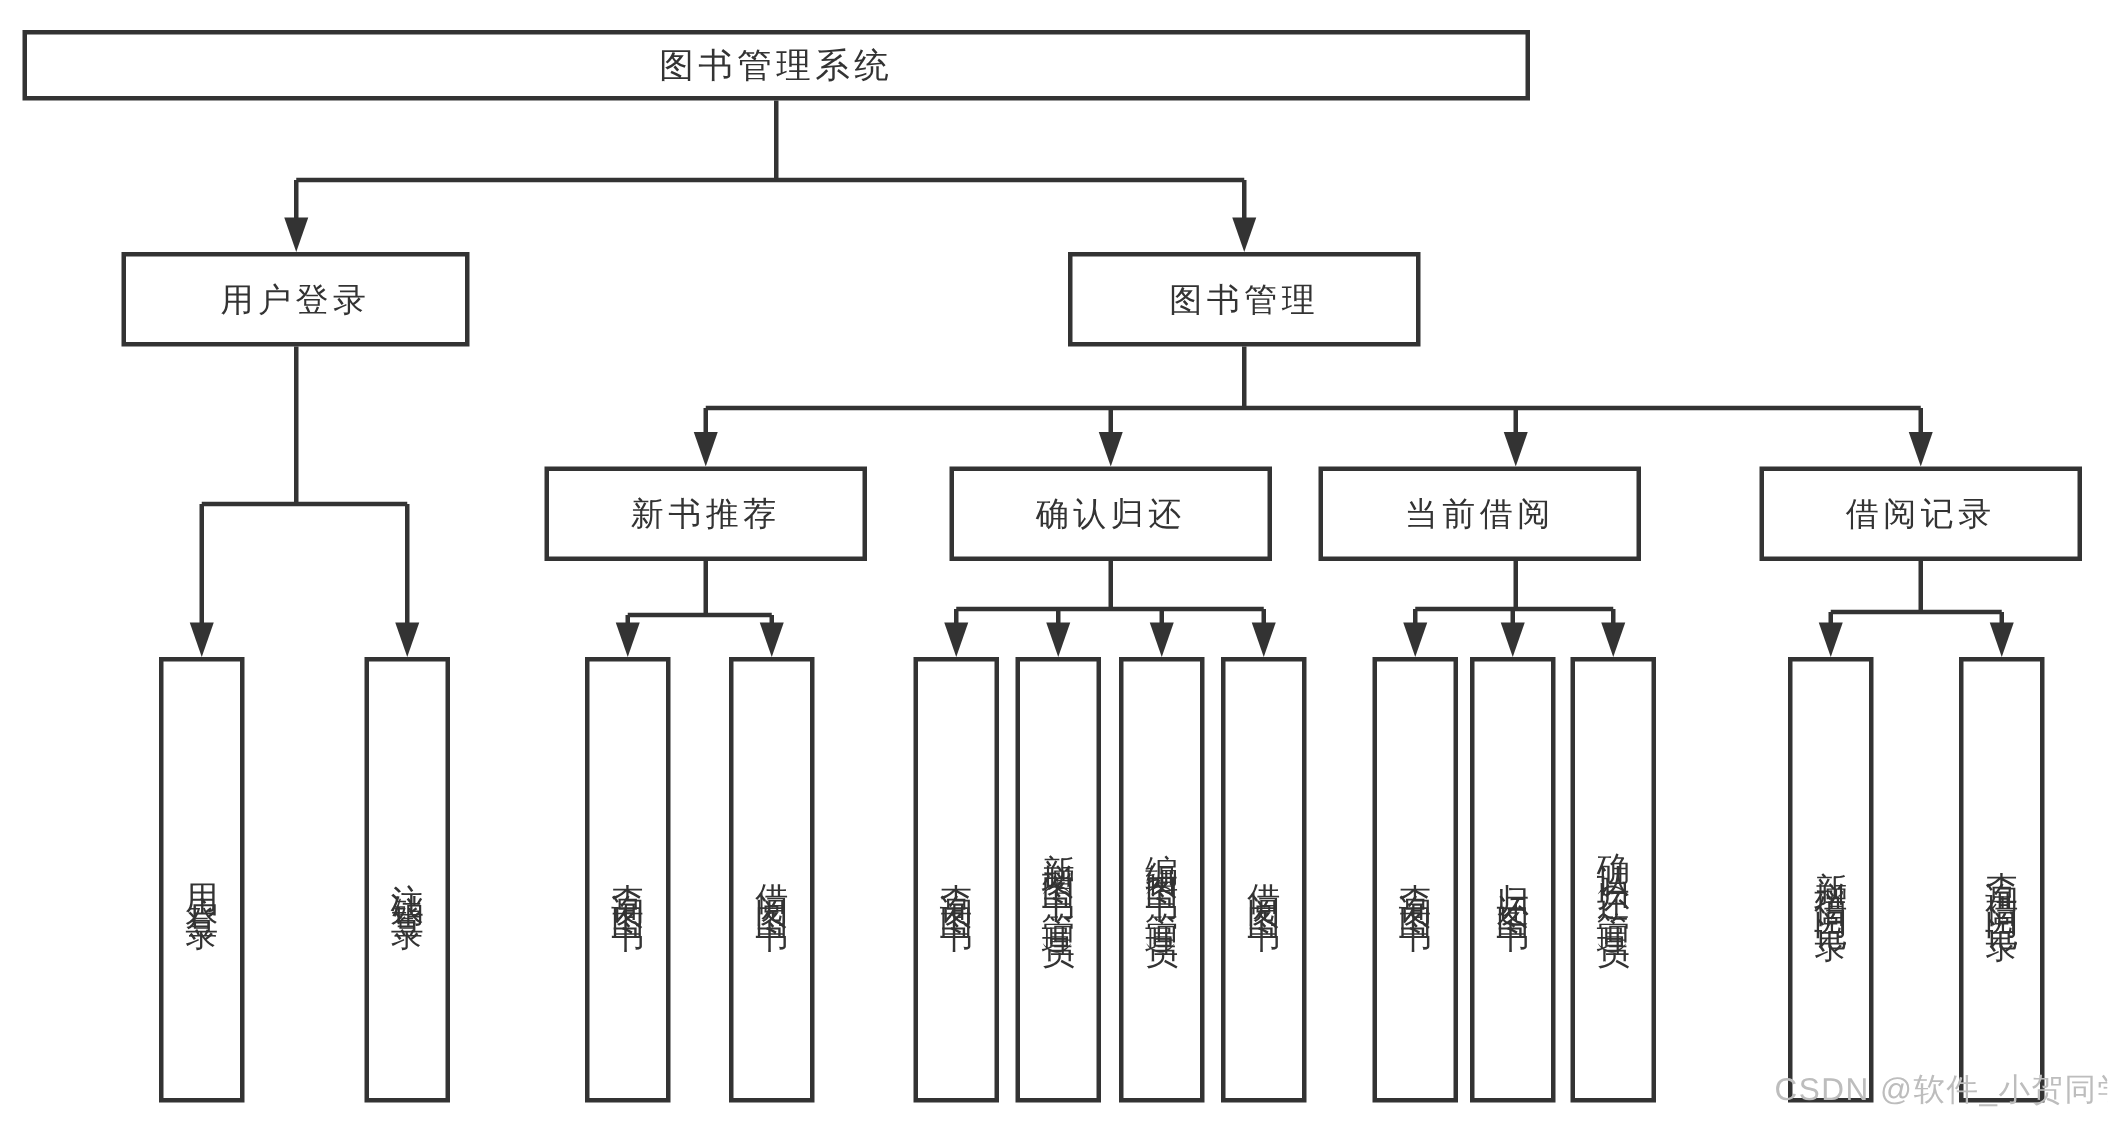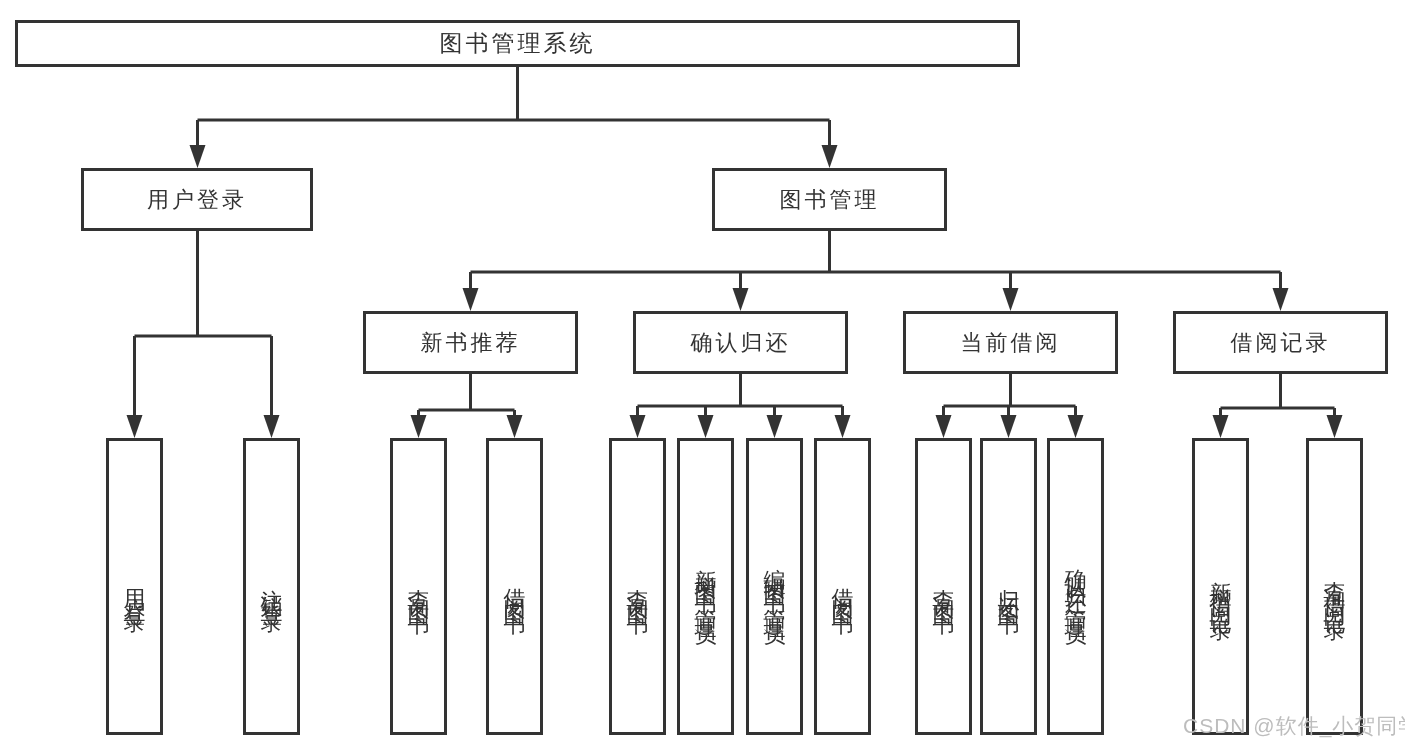--- a/index.html
+++ b/index.html
@@ -132,21 +132,21 @@
   <div class="box box-h" style="left:712px; top:168px; width:235px; height:63px;">
     <span>图书管理</span>
   </div>
 
   <div class="box box-h" style="left:363px; top:311px; width:215px; height:63px;justify-content:center;">
     <span>新书推荐</span>
   </div>
   <div class="box box-h" style="left:633px; top:311px; width:215px; height:63px;">
     <span>确认归还</span>
   </div>
-  <div class="box box-h" style="left:903px; top:311px; width:215px; height:63px;">
+  <div class="box box-h" style="left:879px; top:311px; width:215px; height:63px;">
     <span>当前借阅</span>
   </div>
   <div class="box box-h" style="left:1173px; top:311px; width:215px; height:63px;">
     <span>借阅记录</span>
   </div>
 
   <div class="box box-v" style="left:106px; top:438px; width:57px; height:297px;">
     <span class="vtext">用户登录</span>
   </div>
   <div class="box box-v" style="left:243px; top:438px; width:57px; height:297px;">

